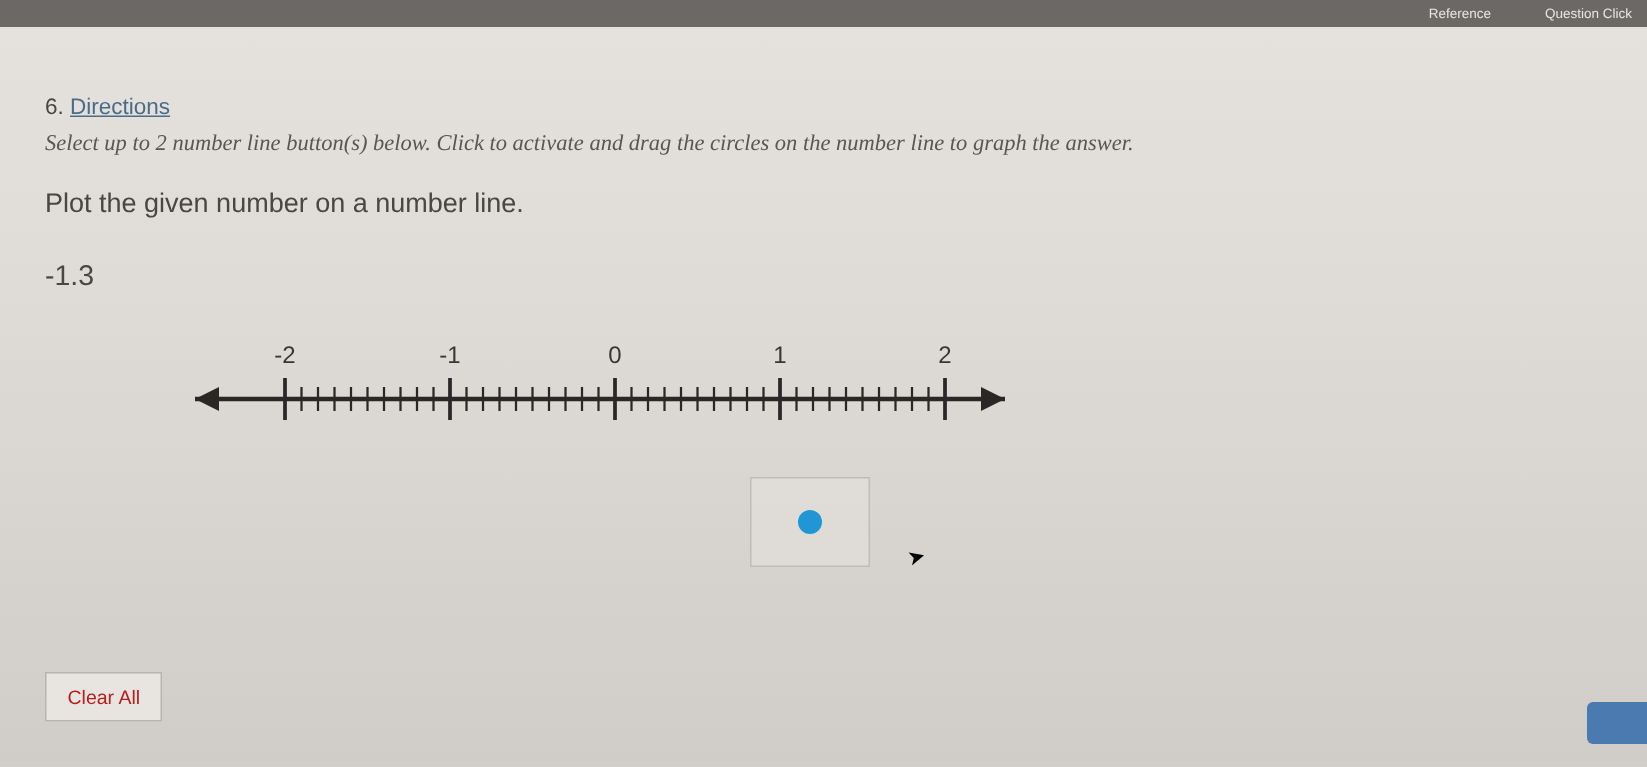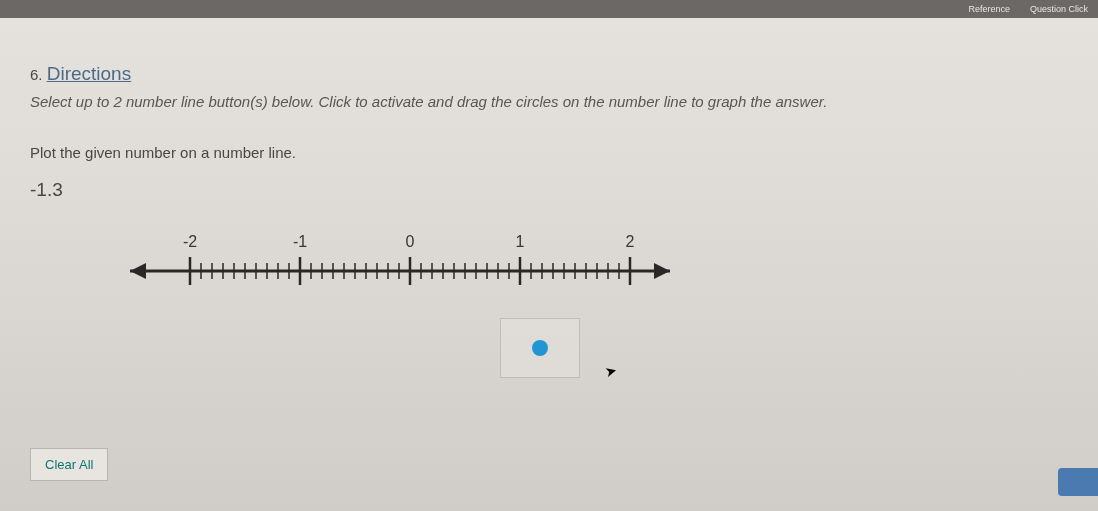--- a/index.html
+++ b/index.html
@@ -12,56 +12,57 @@
       position: relative;
     }
     .top-bar {
       width: 100%;
       height: 18px;
       background: #6b6866;
       display: flex;
       justify-content: flex-end;
       align-items: center;
       padding-right: 10px;
-      gap: 20px;
+      gap: 36px;
       padding-left: 11px;
     }
     .top-bar-item {
       font-size: 9px;
       color: #e8e6e4;
     }
     .content {
       padding: 45px 30px 20px 30px;
       background: linear-gradient(180deg, #e5e2dd 0%, #dedad5 40%, #d0ccc7 100%);
       height: calc(100% - 18px);
       position: relative;
     }
     .question-number {
       font-size: 15px;
       color: #4a4643;
       margin-bottom: 4px;
     }
     .directions-link {
       color: #4a6b8a;
       text-decoration: underline;
-      font-size: 19px;
+      font-size: 15px;
       cursor: pointer;
     }
     .directions-text {
       font-size: 15px;
       font-style: italic;
       color: #5a5652;
       margin-top: 6px;
-      margin-bottom: 32px;
+      margin-bottom: 18px;
       line-height: 1.4;
+      font-family: Liberation Serif, serif;
     }
     .instruction {
-      font-size: 15px;
+      font-size: 18px;
       color: #4a4643;
-      margin-bottom: 18px;
+      margin-bottom: 28px;
     }
     .value-to-plot {
       font-size: 19px;
       color: #4a4643;
       margin-bottom: 20px;
     }
     .numberline-wrap {
       margin-left: 90px;
       margin-top: 12px;
       position: relative;
@@ -86,21 +87,21 @@
       background: #2196d4;
     }
     .clear-btn {
       position: absolute;
       left: 30px;
       bottom: 30px;
       padding: 8px 14px;
       border: 1px solid #b8b4b0;
       background: #e8e5e1;
       font-size: 13px;
-      color: #0f766e;
+      color: #b91c1c;
       cursor: pointer;
     }
     .side-tab {
       position: absolute;
       right: 0;
       bottom: 15px;
       width: 40px;
       height: 28px;
       background: #4a7ab0;
       border-radius: 4px 0 0 4px;

